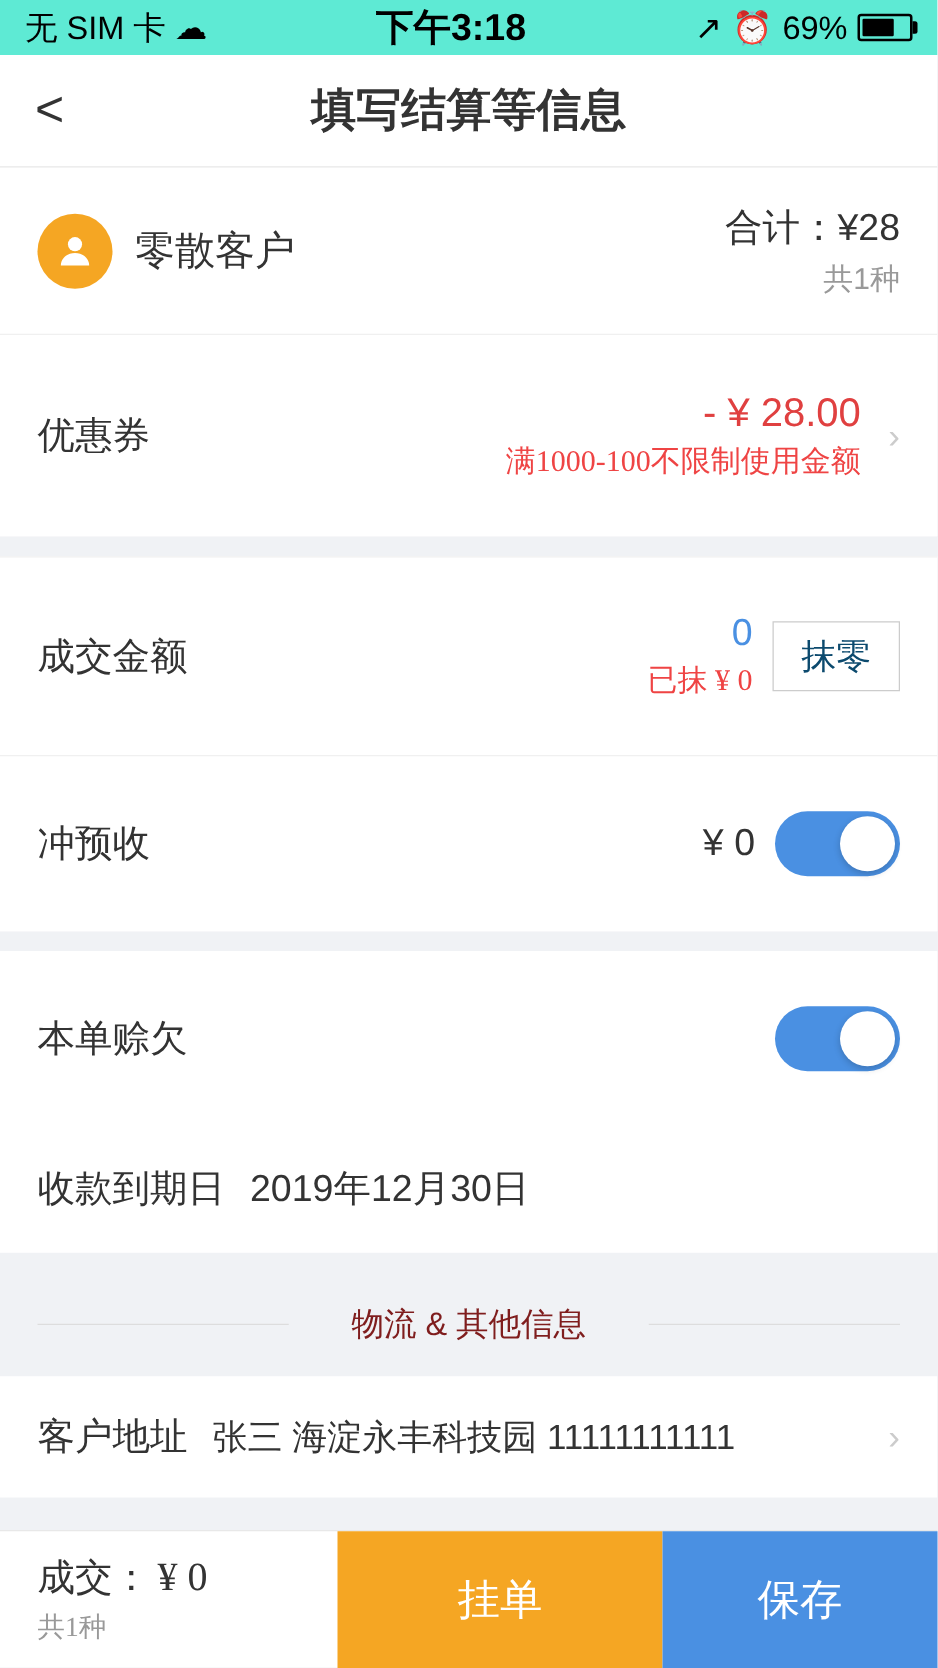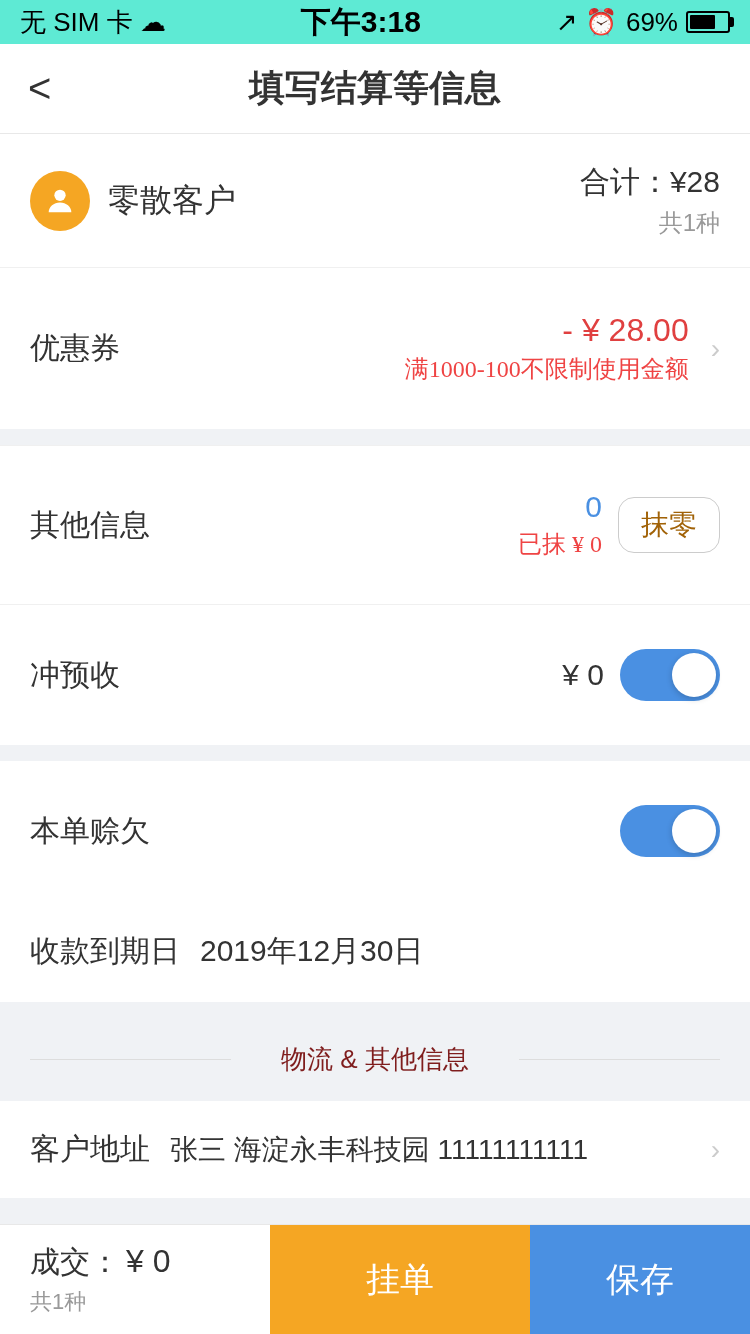--- a/index.html
+++ b/index.html
@@ -159,24 +159,24 @@
     }
     .row-chevron {
       font-size: 28px;
       color: #ccc;
       margin-left: 6px;
     }
 
     
     .btn-round {
       border: 1px solid #ccc;
-      border-radius: 16px;
+      border-radius: 0;
       padding: 8px 22px;
       font-size: 28px;
-      color: #a16207;
+      color: #0c4a6e;
       background: #fff;
       cursor: pointer;
     }
 
     
     .toggle {
       width: 100px; height: 52px;
       border-radius: 26px;
       background: #4a90e2;
       position: relative;
@@ -244,20 +244,21 @@
       width: 750px;
       height: 110px;
       background: #fff;
       display: flex;
       align-items: center;
       border-top: 1px solid #e8e8e8;
     }
     .bottom-summary {
       flex: 1;
       padding: 0 30px;
+      font-family: Liberation Serif, serif;
     }
     .bottom-summary-main {
       font-size: 30px;
       color: #333;
       display: flex;
       align-items: baseline;
       gap: 6px;
     }
     .bottom-summary-main .label { color: #333; }
     .bottom-summary-main .value { color: #333; font-size: 32px; }
@@ -335,21 +336,21 @@
           <div class="row-sub">满1000-100不限制使用金额</div>
         </div>
         <span class="row-chevron">›</span>
       </div>
     </div>
   </div>
 
   <div class="section-white">
 
     <div class="row-item">
-      <span class="row-label">其他信息</span>
+      <span class="row-label">成交金额</span>
       <div class="row-right">
         <div>
           <div class="row-value blue">0</div>
           <div class="row-sub">已抹  ¥ 0</div>
         </div>
         <button class="btn-round">抹零</button>
       </div>
     </div>
 
     <div class="row-item">

